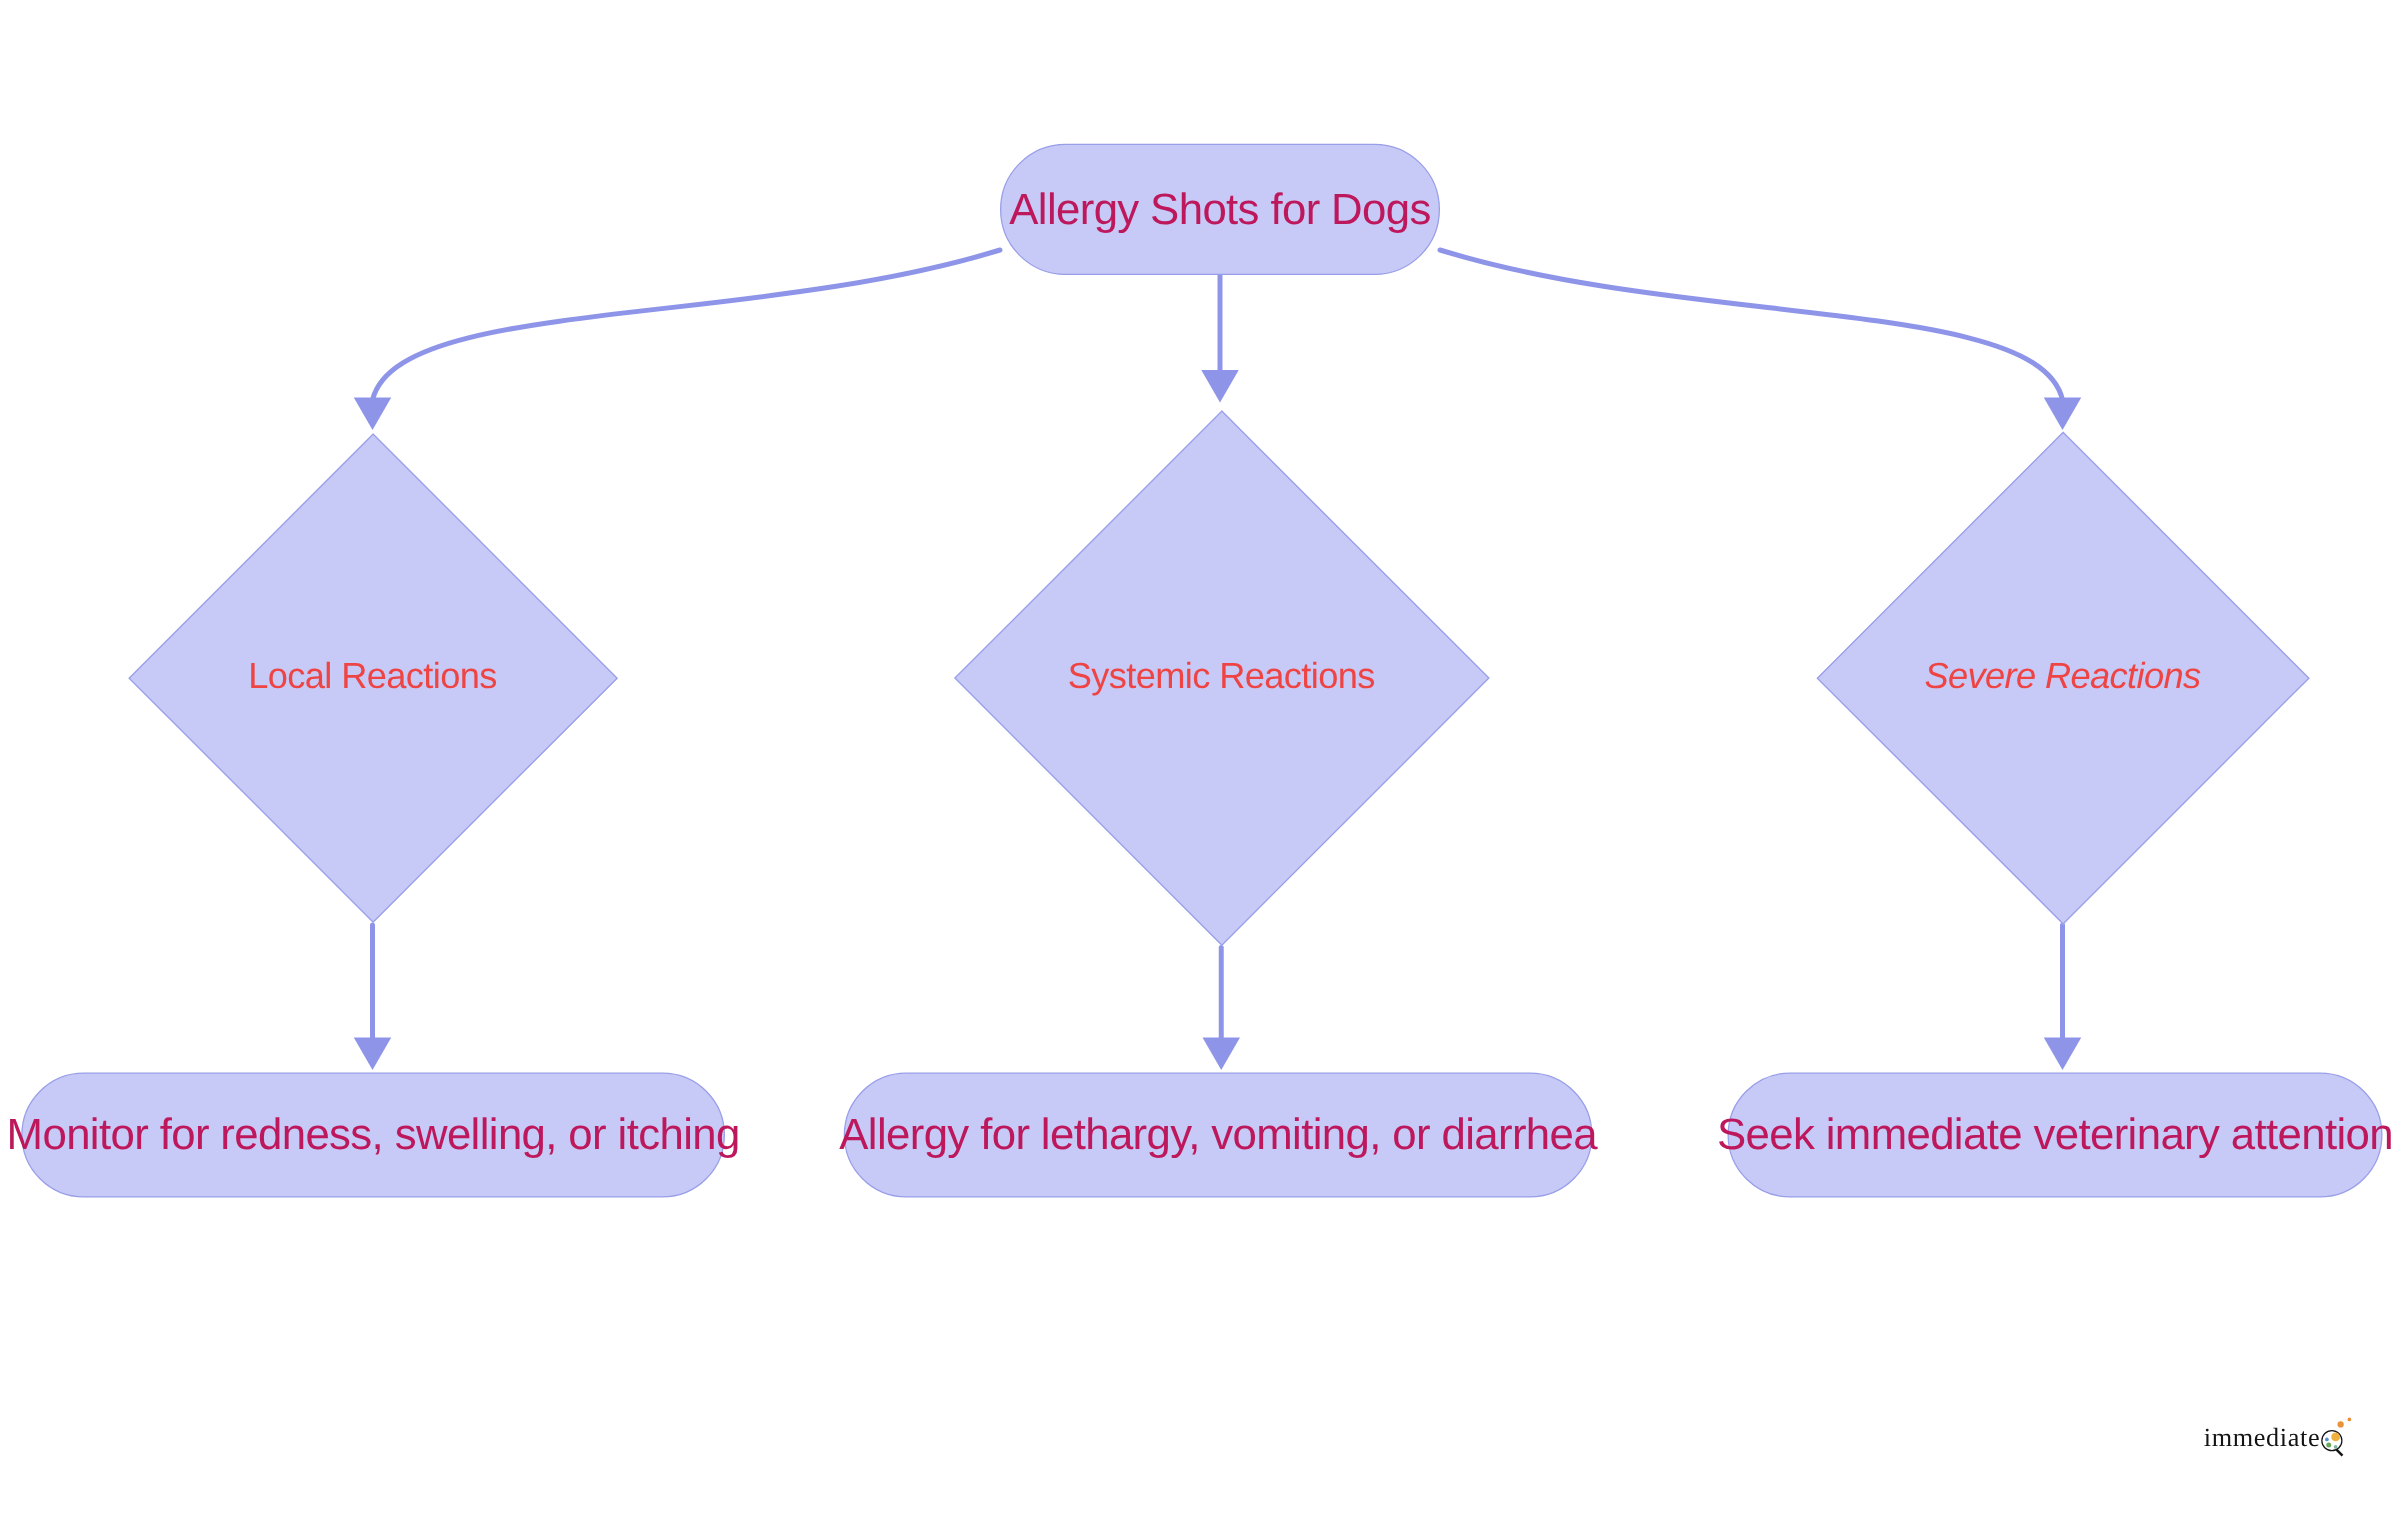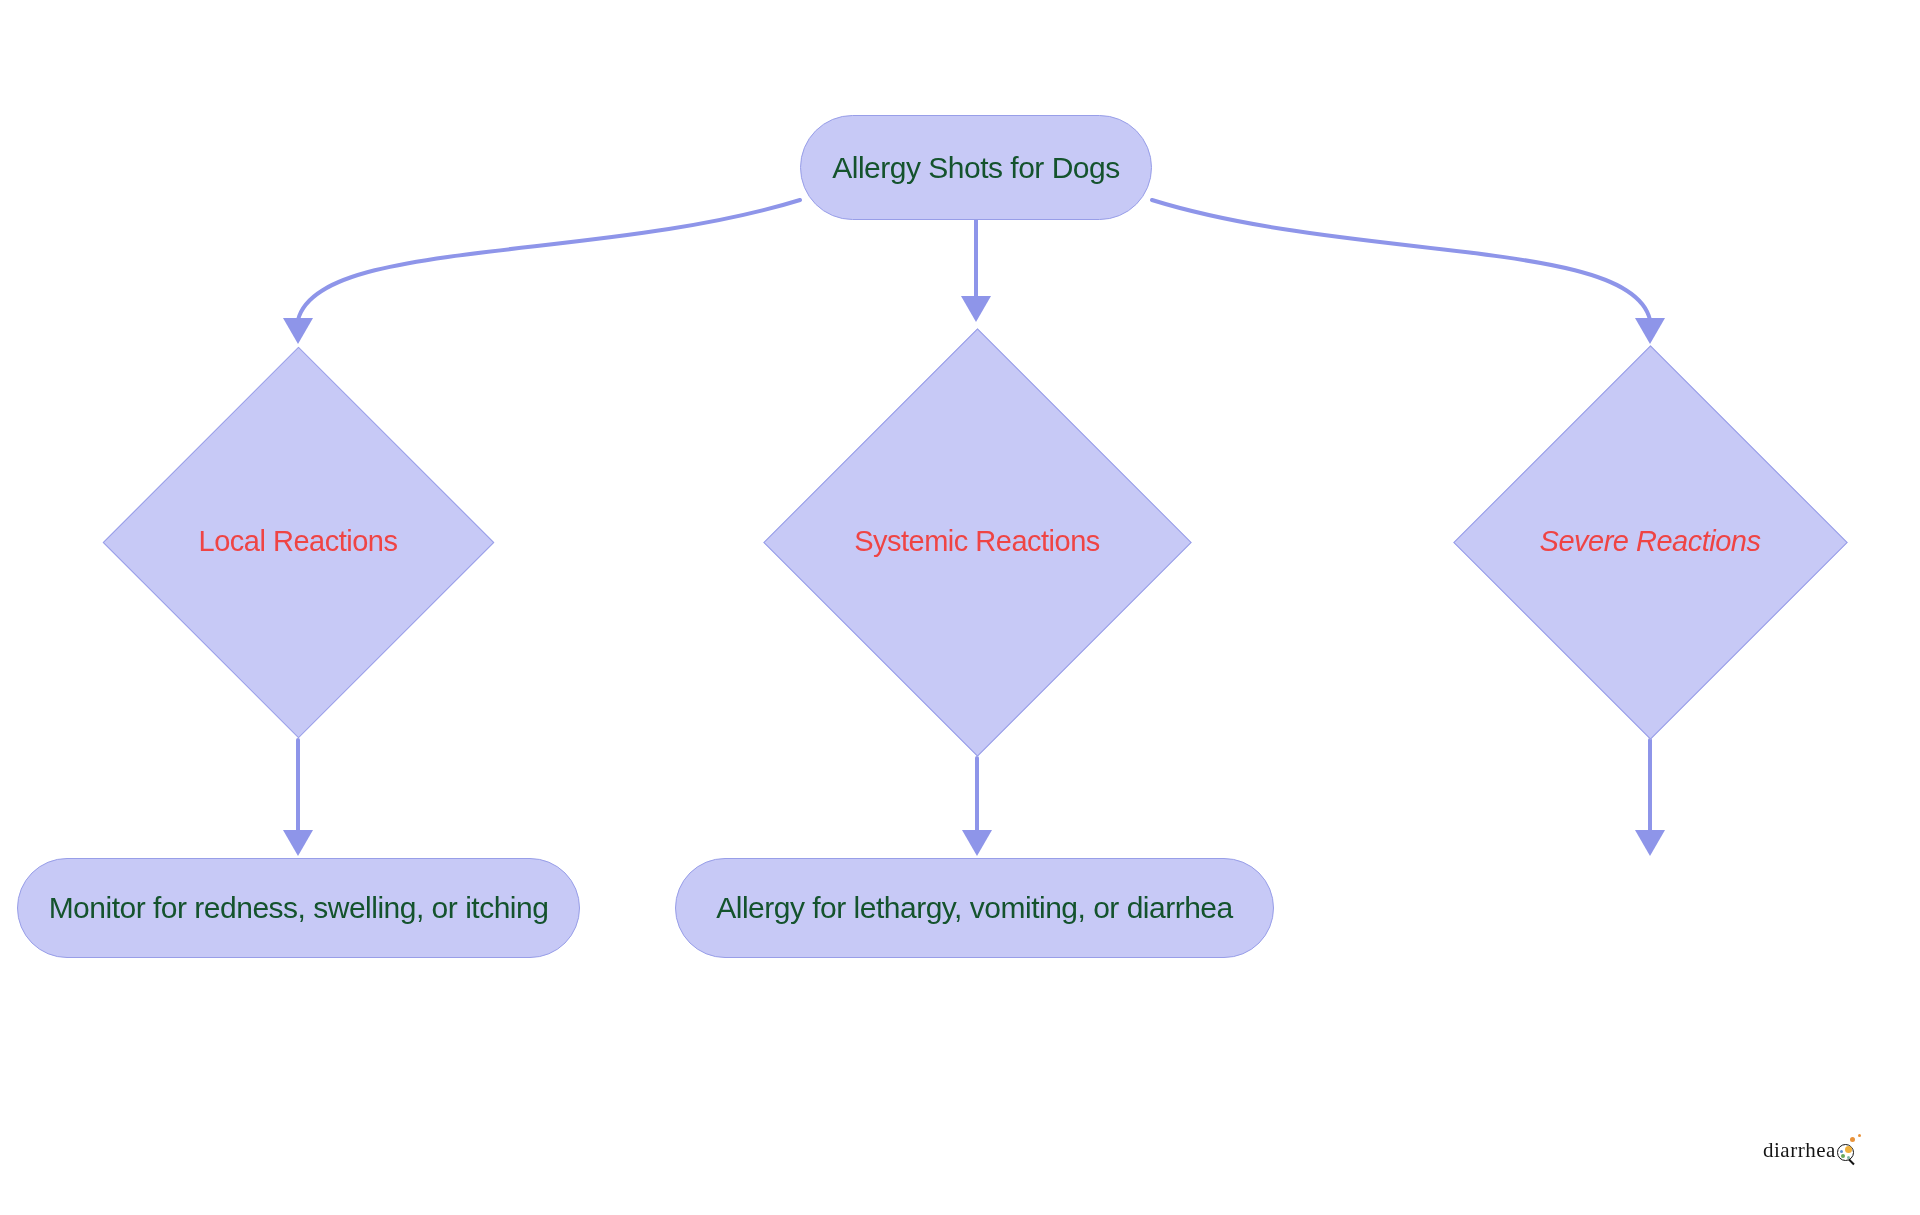--- a/index.html
+++ b/index.html
@@ -10,21 +10,21 @@
     overflow:hidden;
     font-family:"Liberation Sans", sans-serif;
   }
   #edges{position:absolute;left:0;top:0;z-index:1;}
   .edge-line{fill:none;stroke:#8e95e9;stroke-width:4;stroke-linecap:round;}
   .arrowhead{fill:#8e95e9;stroke:none;}
   .node{
     position:absolute;z-index:2;
     display:flex;align-items:center;justify-content:center;
     background:#c7c9f6;border:1.5px solid #989ee8;
-    color:#14532d;font-size:30px;letter-spacing:-0.5px;
+    color:#be185d;font-size:35px;letter-spacing:-0.5px;
     white-space:nowrap;box-sizing:border-box;text-align:center;
   }
   .pill{border-radius:60px;}
   .node-root{left:800px;top:115px;width:352px;height:105px;}
   .pill-local{left:17px;top:858px;width:563px;height:100px;}
   .pill-systemic{left:675px;top:858px;width:599px;height:100px;}
   .pill-severe{left:1382px;top:858px;width:524px;height:100px;}
   .diamond{
     position:absolute;z-index:2;
     background:#c7c9f6;border:1.5px solid #989ee8;
@@ -109,23 +109,26 @@
 
   <div class="diamond diamond-severe"></div>
   <div class="diamond-label label-severe">Severe Reactions</div>
 
   <div class="node pill pill-local">
     <span>Monitor for redness, swelling, or itching</span>
   </div>
   <div class="node pill pill-systemic">
     <span>Allergy for lethargy, vomiting, or diarrhea</span>
   </div>
+  <div class="node pill pill-severe">
+    <span>Seek immediate veterinary attention</span>
+  </div>
 
   <div class="logo">
-    <span class="logo-text">diarrhea</span>
+    <span class="logo-text">immediate</span>
     <span class="logo-q">
       <span class="dot dot-orange-big"></span>
       <span class="dot dot-green"></span>
       <span class="dot dot-blue"></span>
       <span class="dot dot-teal"></span>
       <span class="dot sparkle1"></span>
       <span class="dot sparkle2"></span>
       <span class="tail"></span>
     </span>
   </div>

